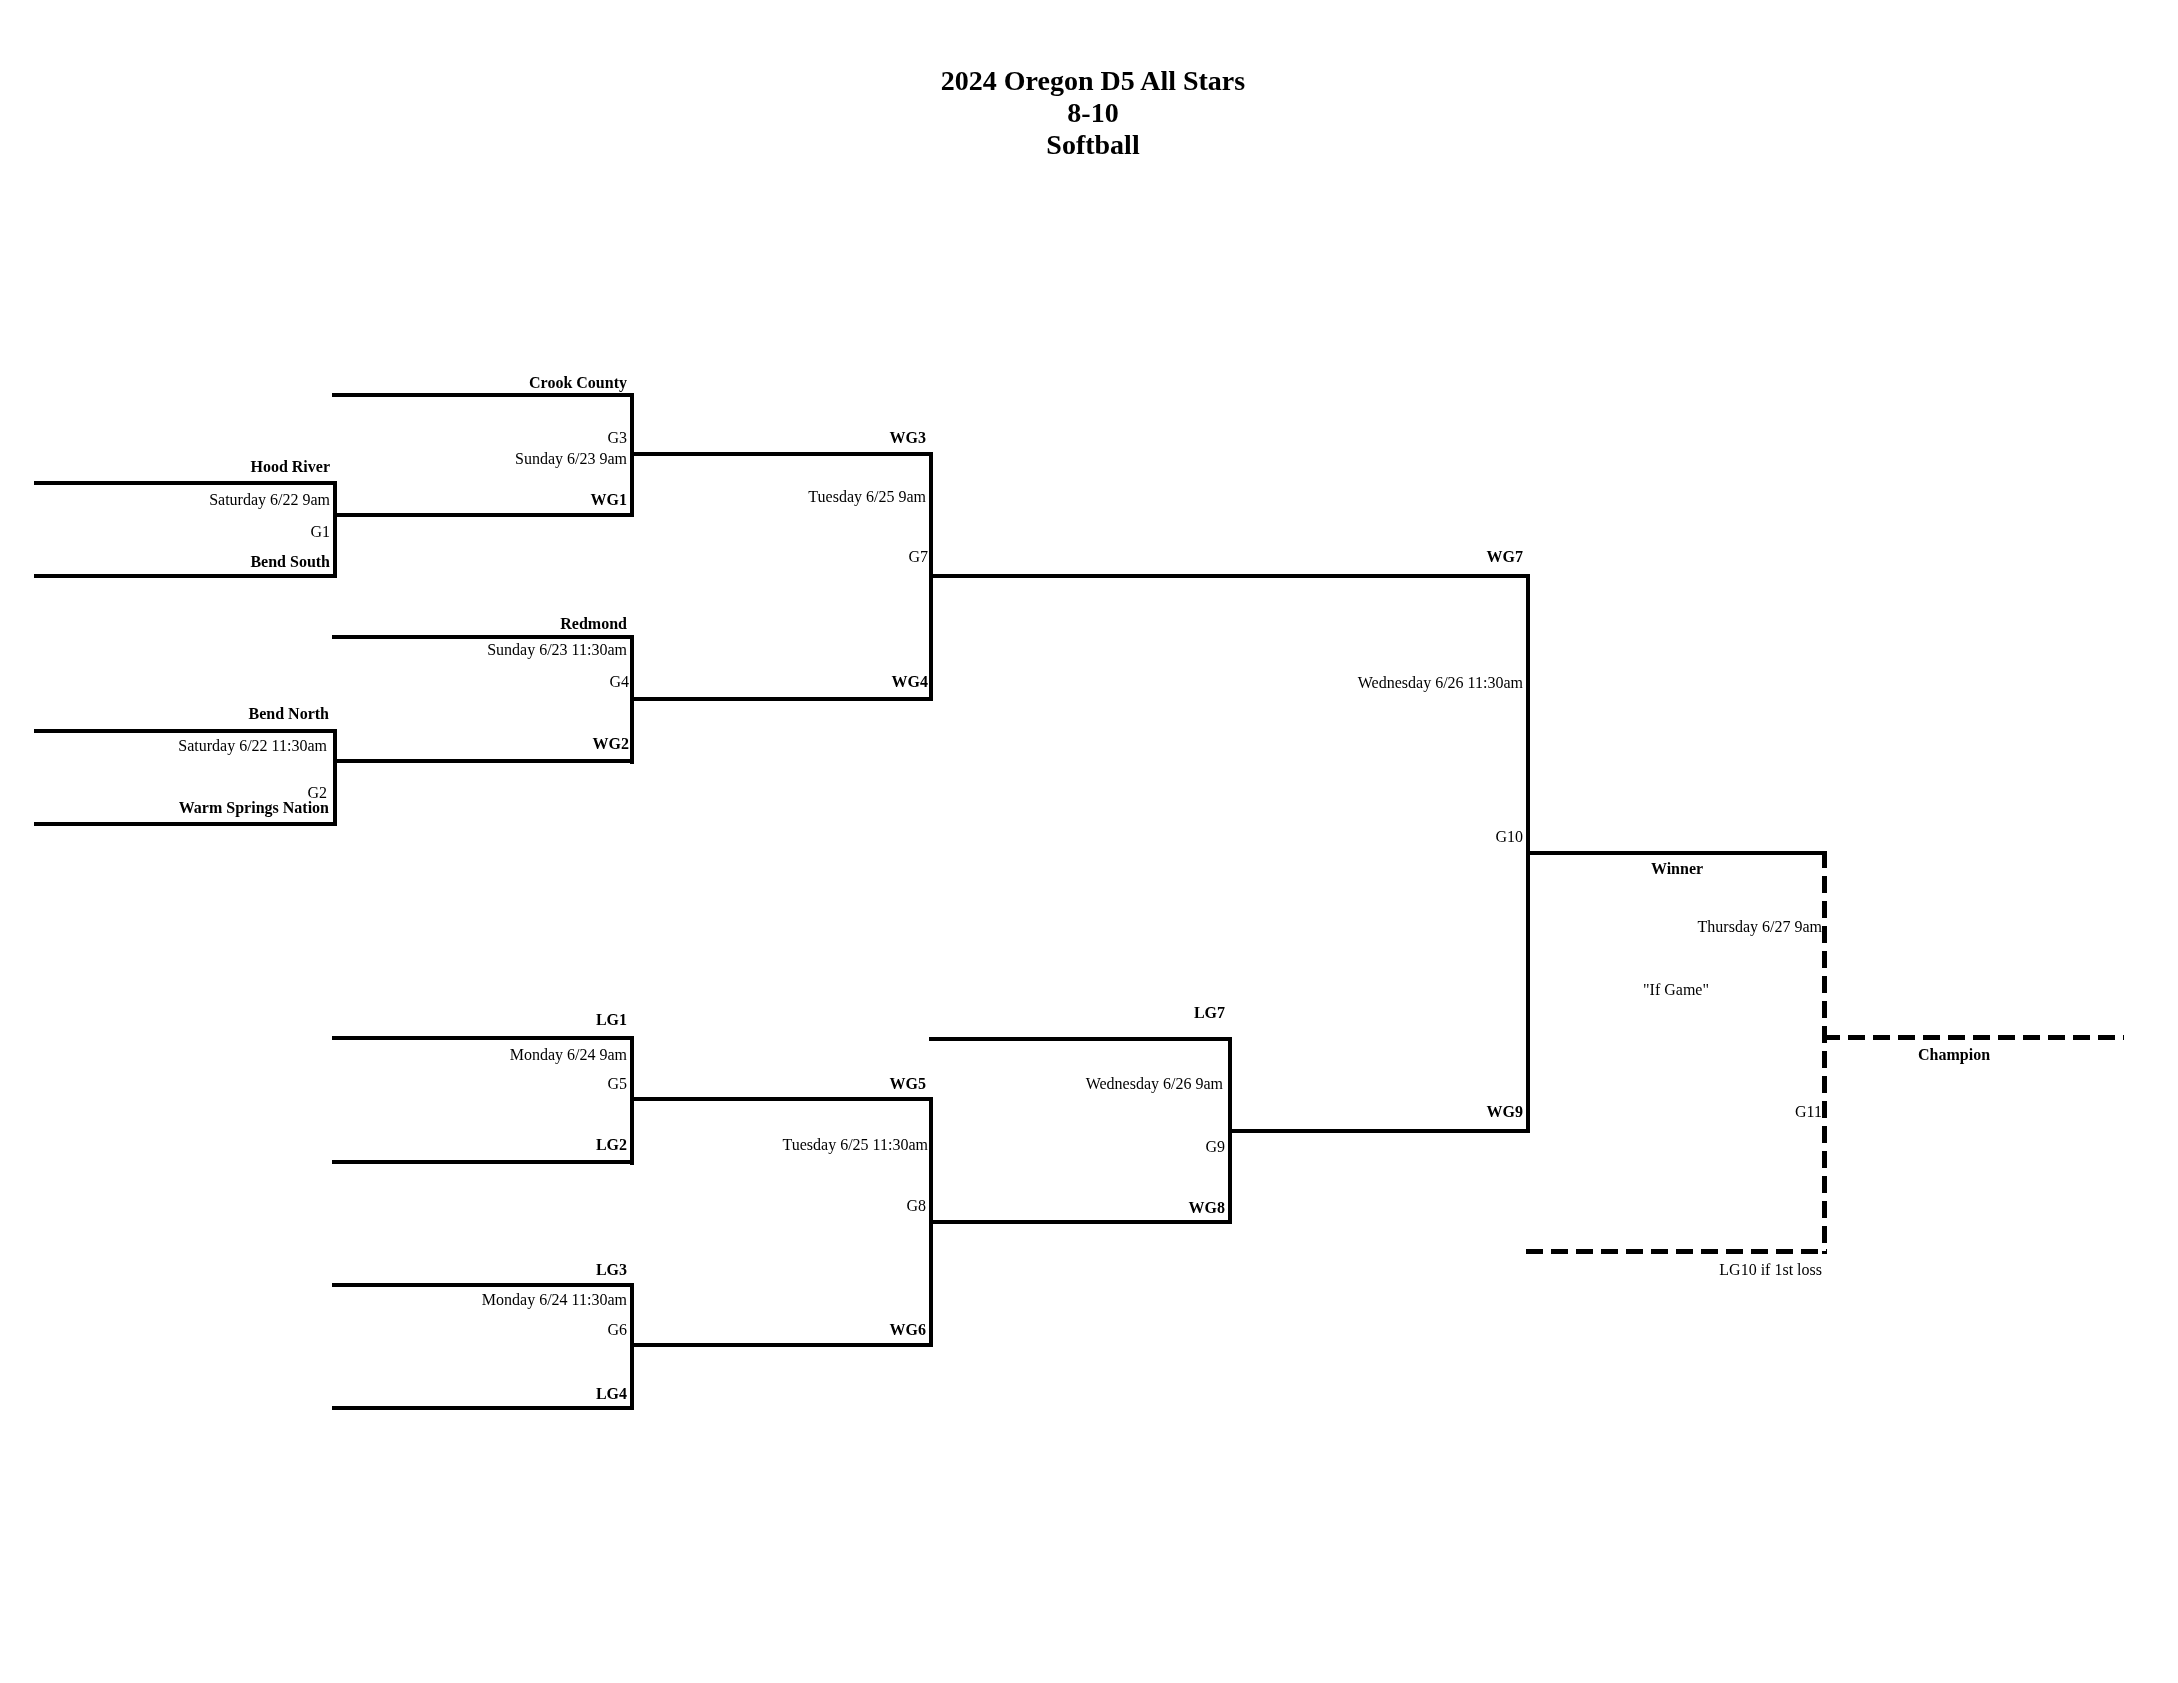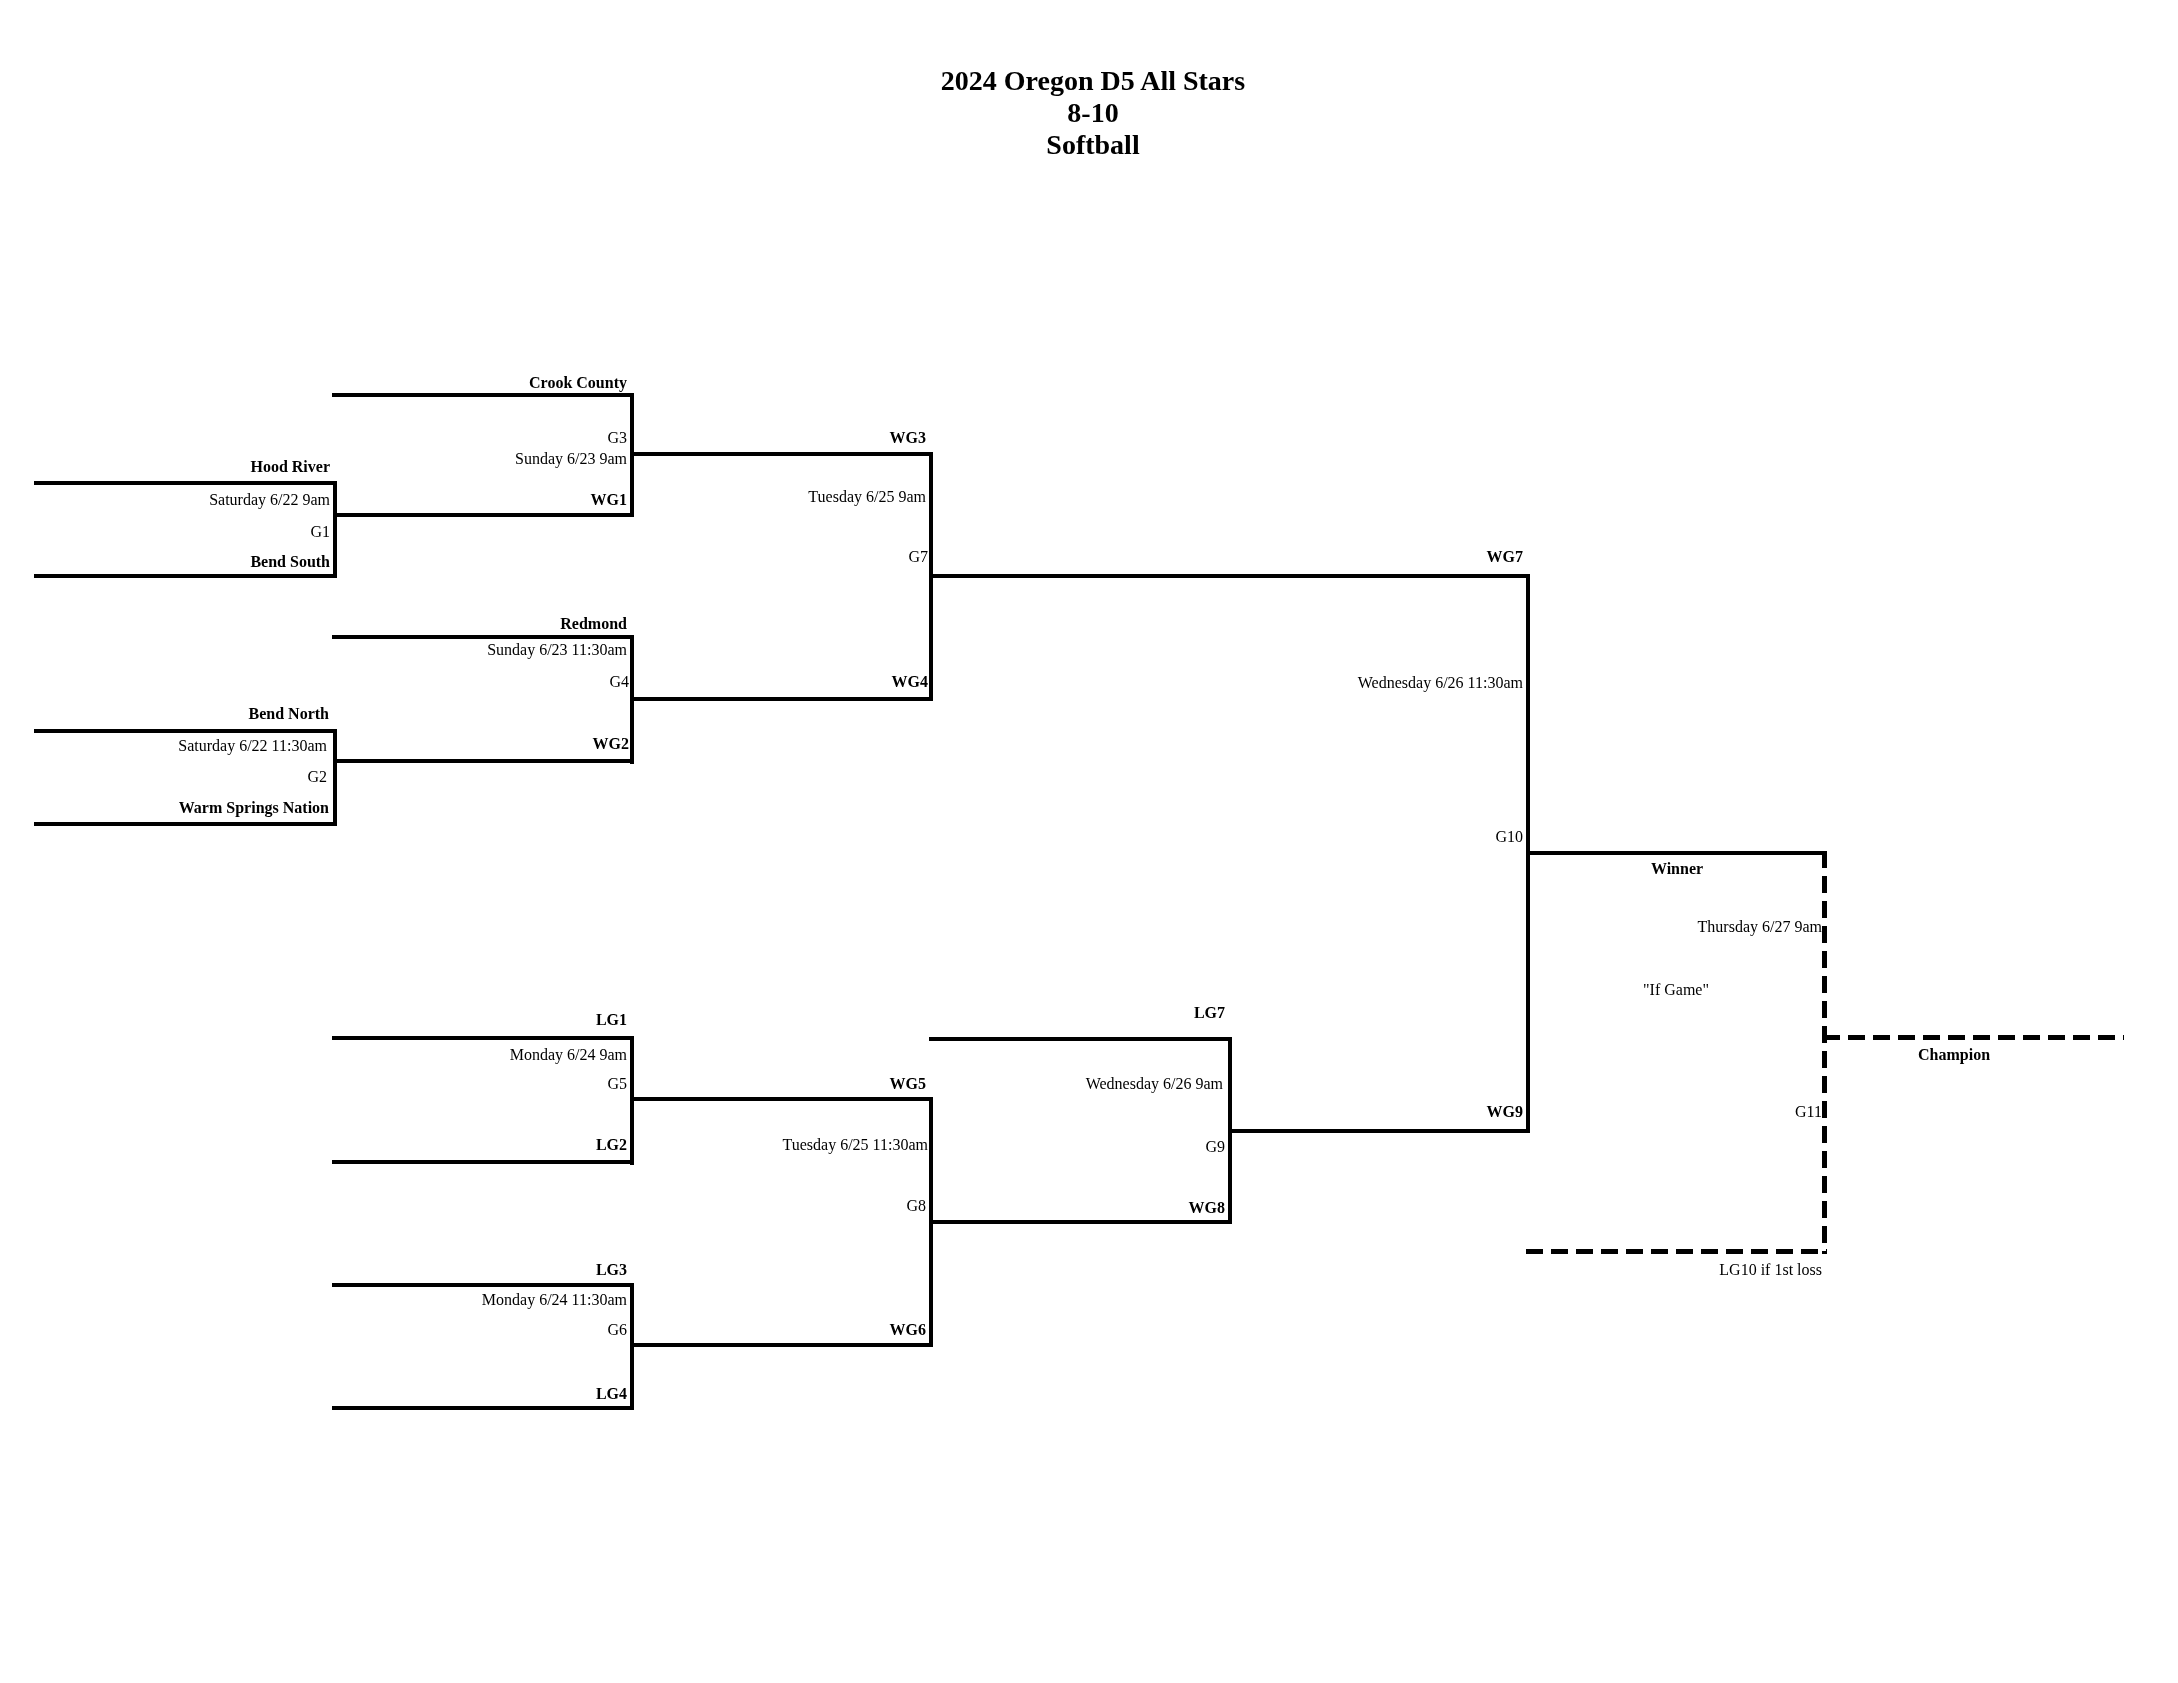--- a/index.html
+++ b/index.html
@@ -57,21 +57,21 @@
     <div class="label bold" style="right: 655px; top: 544px;">WG7</div>
     <div class="label bold" style="right: 1848px; top: 549px;">Bend South</div>
     <div class="label bold" style="right: 1551px; top: 611px;">Redmond</div>
     <div class="label" style="right: 1551px; top: 637px;">Sunday 6/23 11:30am</div>
     <div class="label" style="right: 1549px; top: 669px;">G4</div>
     <div class="label bold" style="right: 1250px; top: 669px;">WG4</div>
     <div class="label" style="right: 655px; top: 670px;">Wednesday 6/26 11:30am</div>
     <div class="label bold" style="right: 1849px; top: 701px;">Bend North</div>
     <div class="label bold" style="right: 1549px; top: 731px;">WG2</div>
     <div class="label" style="right: 1851px; top: 733px;">Saturday 6/22 11:30am</div>
-    <div class="label" style="right: 1851px; top: 764px;">G2</div>
+    <div class="label" style="right: 1851px; top: 780px;">G2</div>
     <div class="label bold" style="right: 1849px; top: 795px;">Warm Springs Nation</div>
     <div class="label" style="right: 655px; top: 824px;">G10</div>
     <div class="label bold align-c" style="left: 1677px; top: 856px;">Winner</div>
     <div class="label" style="right: 356px; top: 914px;">Thursday 6/27 9am</div>
     <div class="label align-c" style="left: 1676px; top: 977px;">"If Game"</div>
     <div class="label bold" style="right: 953px; top: 1000px;">LG7</div>
     <div class="label bold" style="right: 1551px; top: 1007px;">LG1</div>
     <div class="label" style="right: 1551px; top: 1042px; margin-left: 18px;">Monday 6/24 9am</div>
     <div class="label bold" style="left: 1918px; top: 1042px;">Champion</div>
     <div class="label" style="right: 1551px; top: 1071px;">G5</div>

